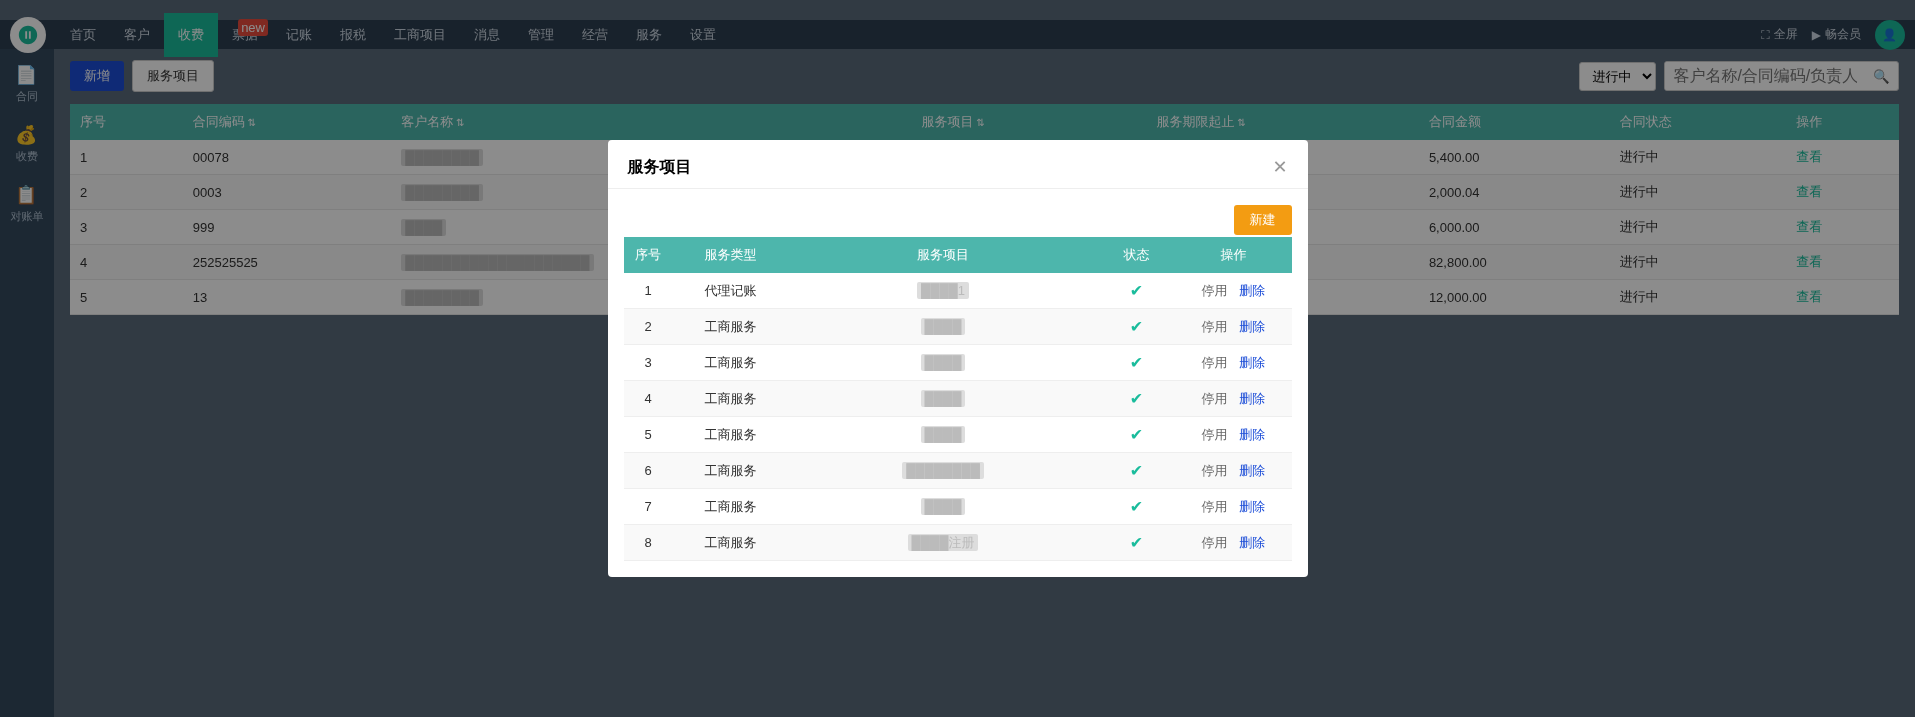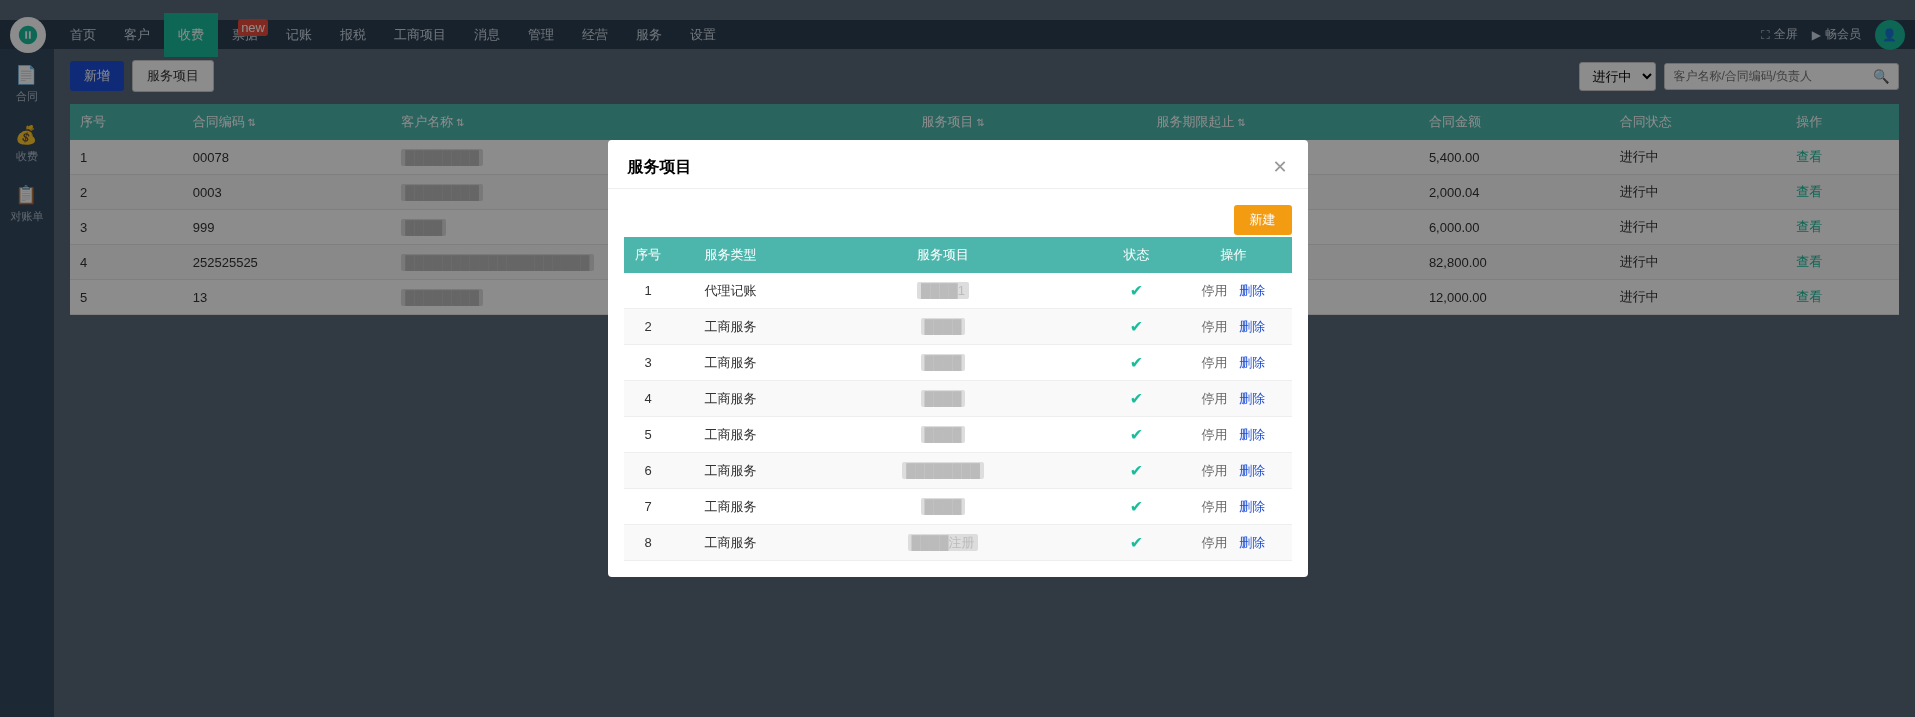--- a/index.html
+++ b/index.html
@@ -77,21 +77,21 @@
     .status-select {
       padding: 5px 8px; border: 1px solid #ccc; border-radius: 3px;
       font-size: 13px; background: #fff; cursor: pointer;
     }
     .search-box {
       display: flex; align-items: center;
       border: 1px solid #ccc; border-radius: 3px; background: #fff;
       overflow: hidden;
     }
     .search-box input {
-      border: none; outline: none; padding: 5px 8px; font-size: 12px;
+      border: none; outline: none; padding: 5px 8px; font-size: 16px;
       width: 200px; color: #999;
     }
     .search-btn {
       background: none; border: none; padding: 5px 8px; cursor: pointer; color: #666;
     }
 
     
     .data-table {
       width: 100%; border-collapse: collapse; background: #fff;
     }

